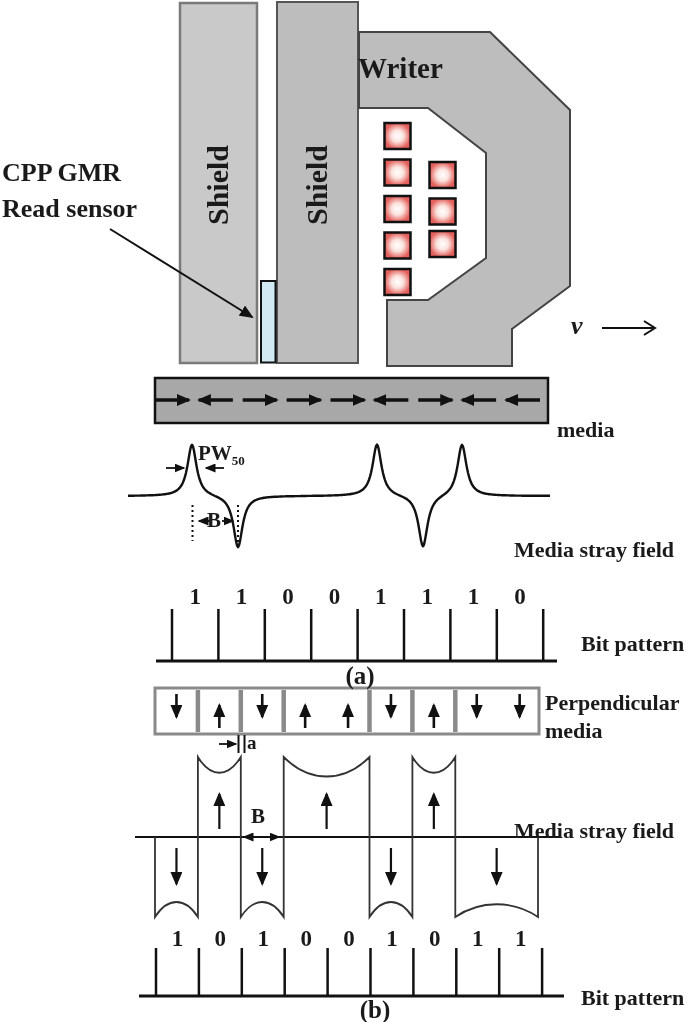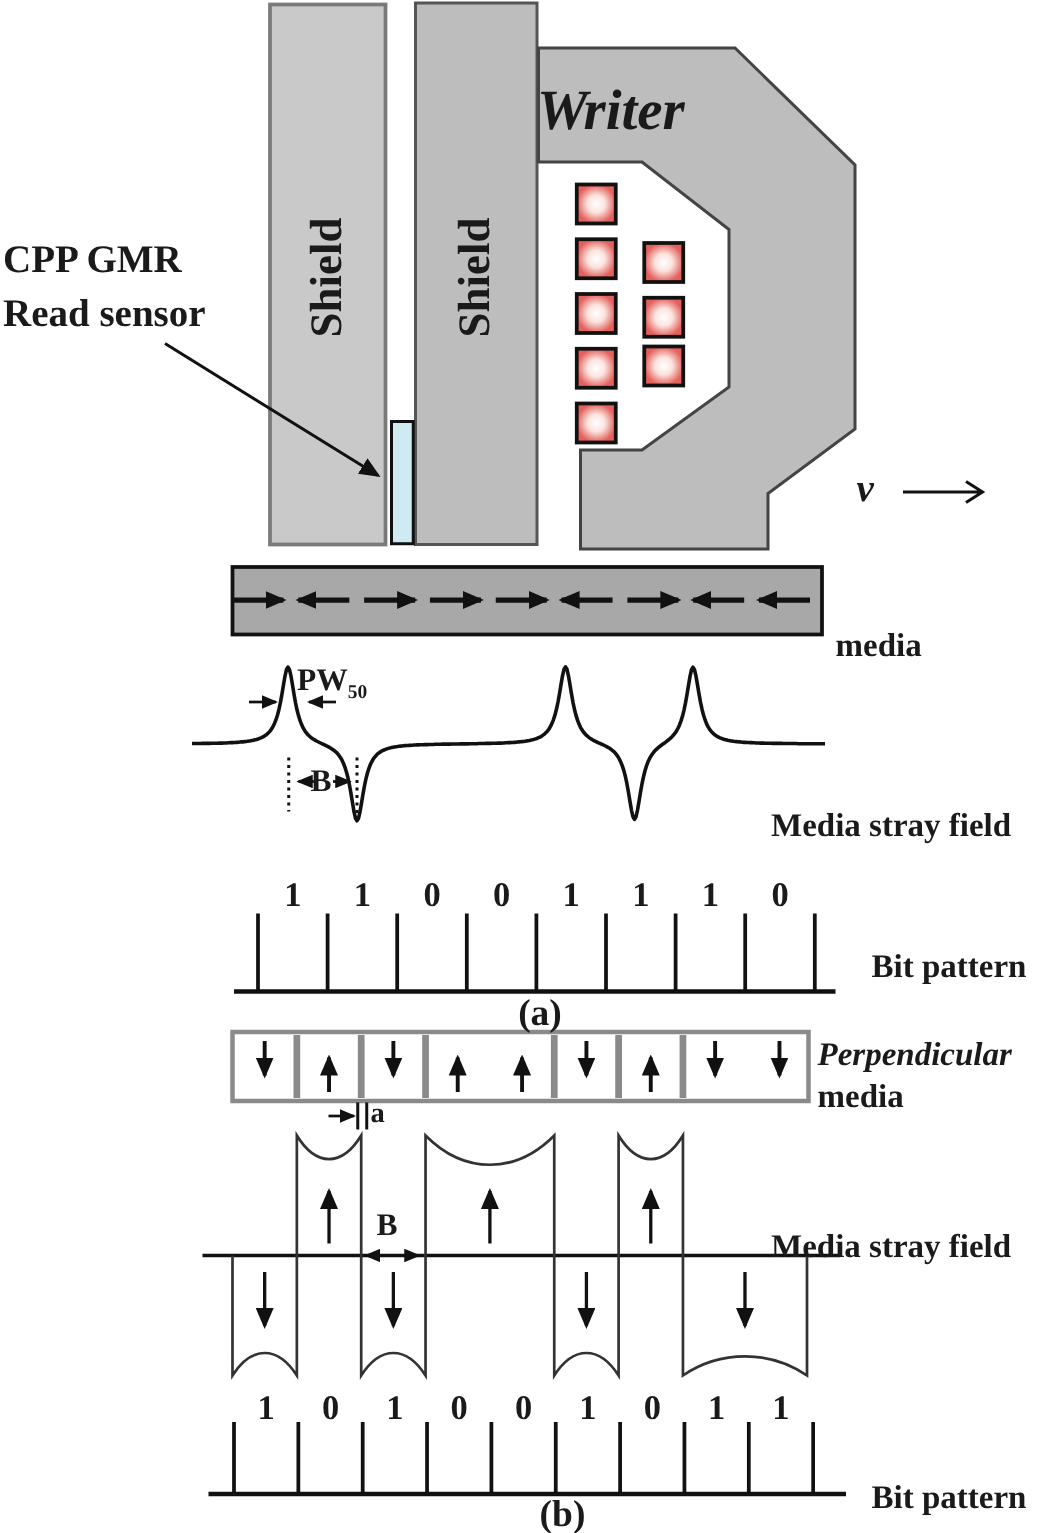--- a/index.html
+++ b/index.html
@@ -3,21 +3,21 @@
 <meta charset="utf-8">
 <style>
   html,body{margin:0;padding:0;background:#fff;}
   #stage{position:relative;width:700px;height:1022px;background:#fff;overflow:hidden;
          font-family:"Liberation Serif","DejaVu Serif",serif;color:#111;}
   #gfx{position:absolute;left:0;top:0;}
   .lbl{position:absolute;font-weight:bold;white-space:nowrap;color:#1a1a1a;}
   .cpp{font-size:26px;line-height:34px;}
   .vshield{width:140px;height:34px;line-height:34px;text-align:center;font-size:30px;
            transform:rotate(-90deg);}
-  .writer{font-size:38px;font-style:italic;}
+  .writer{font-size:29px;}
   .vel{font-size:26px;font-style:italic;}
   .media-lbl{font-size:22px;line-height:28px;}
   .side-lbl{font-size:22px;margin-top:20px;}
   .pw{font-size:21px;}
   .pw sub{font-size:13px;}
   .bsym{font-size:21px;}
   .asym{font-size:19px;}
   .cap{font-size:25px;width:44px;text-align:center;}
   .digit{position:absolute;font-weight:bold;font-size:23px;transform:translateX(-50%);
          color:#1a1a1a;font-family:"Liberation Serif","DejaVu Serif",serif;}
@@ -161,21 +161,21 @@
 
   <div class="lbl media-lbl" style="left:557px;top:416px;">media</div>
 
   <div class="lbl pw" style="left:198px;top:441px;"><span>PW</span><sub>50</sub></div>
   <div class="lbl bsym" style="left:207px;top:508px;">B</div>
   <div class="lbl side-lbl" style="left:514px;top:517px;">Media stray field</div>
 
   <div class="lbl side-lbl" style="left:581px;top:611px;">Bit pattern</div>
   <div class="lbl cap" style="left:338px;top:662px;">(a)</div>
 
-  <div class="lbl media-lbl" style="left:545px;top:689px;font-style:italic;">Perpendicular</div>
+  <div class="lbl media-lbl" style="left:545px;top:689px;">Perpendicular</div>
   <div class="lbl media-lbl" style="left:545px;top:717px;">media</div>
   <div class="lbl asym" style="left:247px;top:732px;">a</div>
   <div class="lbl bsym" style="left:251px;top:804px;">B</div>
   <div class="lbl side-lbl" style="left:514px;top:798px;">Media stray field</div>
 
   <div class="lbl side-lbl" style="left:581px;top:965px;">Bit pattern</div>
   <div class="lbl cap" style="left:353px;top:996px;">(b)</div>
 <div class="digit" style="left: 195.2px; top: 584px;">1</div>
     <div class="digit" style="left: 241.6px; top: 584px;">1</div>
     <div class="digit" style="left: 288px; top: 584px;">0</div>

